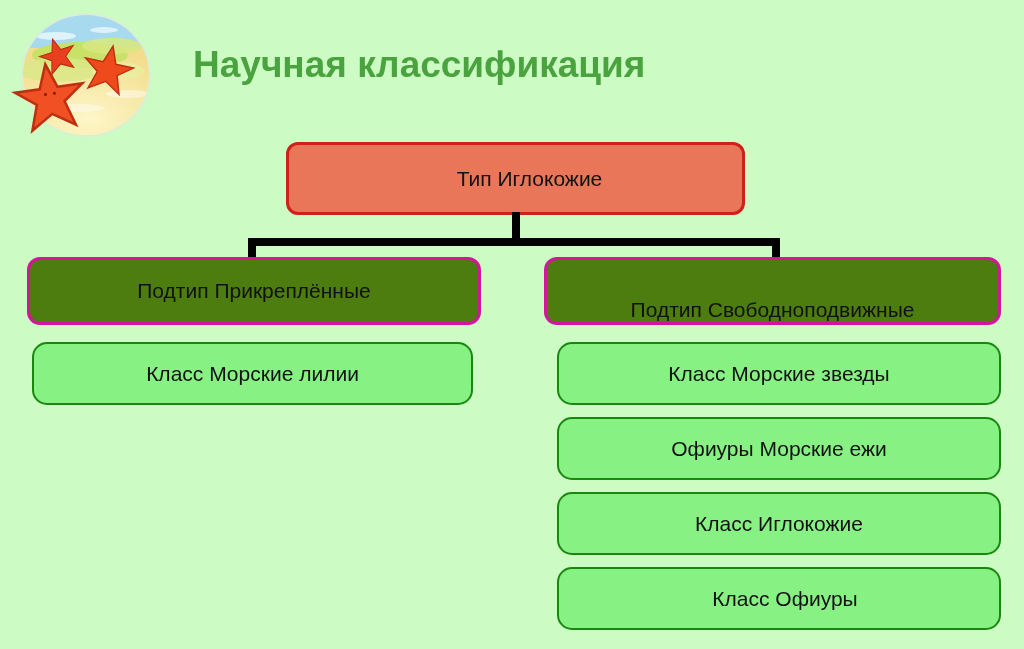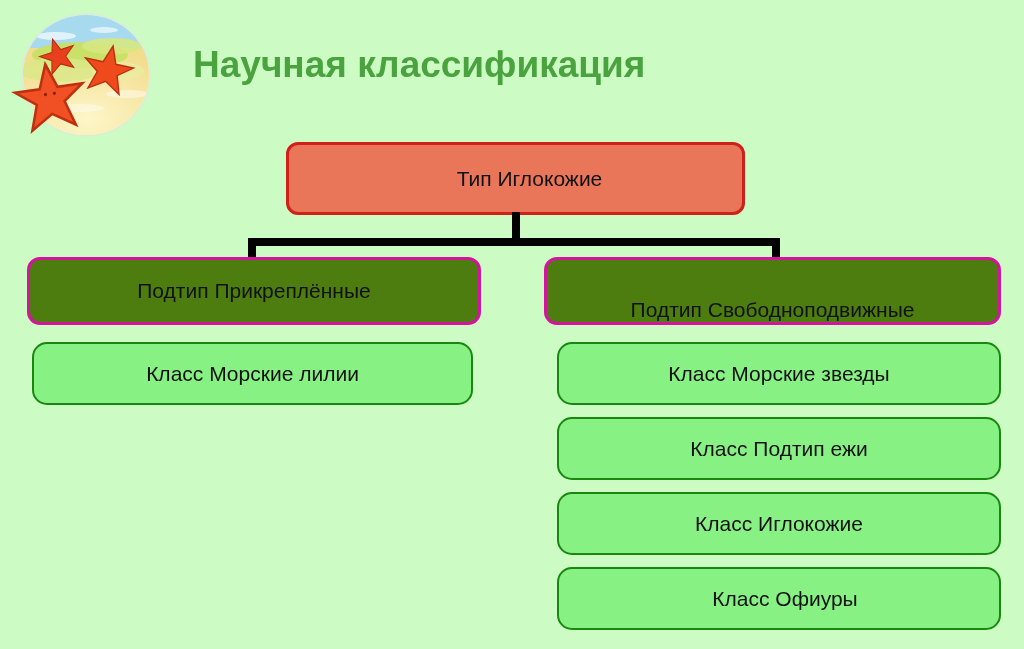--- a/index.html
+++ b/index.html
@@ -198,21 +198,21 @@
   </div>
 
   <div class="node klass left r0">
     <span>Класс Морские лилии</span>
   </div>
 
   <div class="node klass right r0">
     <span>Класс Морские звезды</span>
   </div>
   <div class="node klass right r1">
-    <span>Класс Подтип ежи</span>
+    <span>Офиуры Морские ежи</span>
   </div>
   <div class="node klass right r2">
     <span>Класс Иглокожие</span>
   </div>
   <div class="node klass right r3">
     <span>Класс Офиуры</span>
   </div>
 
 </div>
 

